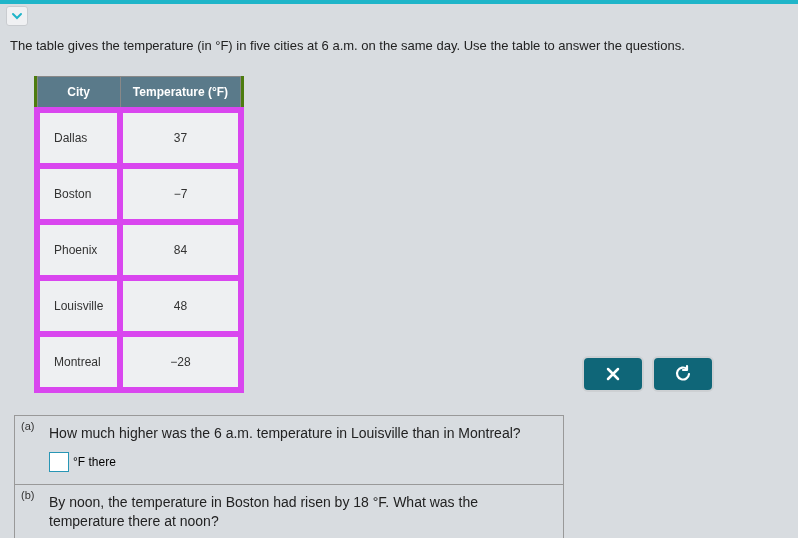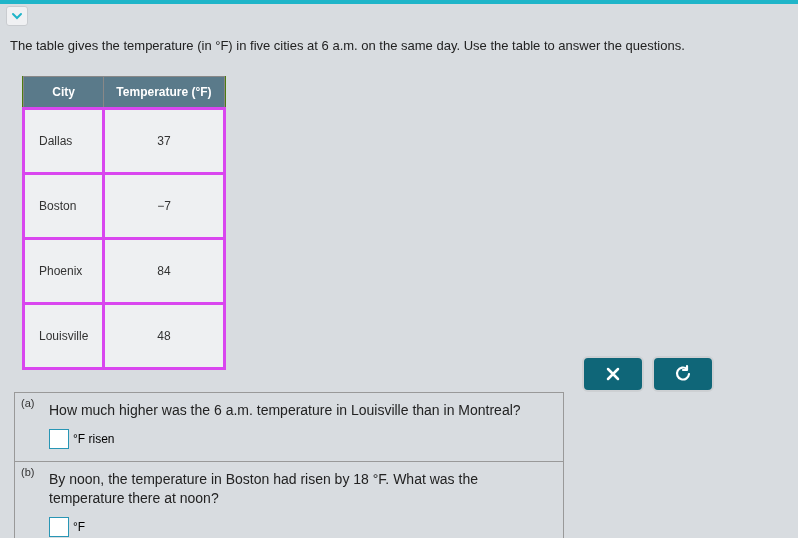--- a/index.html
+++ b/index.html
@@ -33,37 +33,37 @@
     .content {
       padding: 34px 10px 10px 10px;
     }
     .intro {
       font-size: 13px;
       color: #222;
       margin-bottom: 23px;
     }
     .temp-table {
       border-collapse: collapse;
-      margin-left: 12px;
+      margin-left: 24px;
       margin-bottom: 22px;
       background: #4d7c0f;
     }
     .temp-table th {
       background: #5a7a8a;
       color: #fff;
       font-size: 12px;
       font-weight: bold;
       padding: 8px 12px;
       border: 1px solid #888;
       text-align: center;
       min-width: 80px;
     }
     .temp-table td {
-      border: 3px solid #d946ef;
-      padding: 24px 14px;
+      border: 6px solid #d946ef;
+      padding: 18px 14px;
       font-size: 12px;
       color: #333;
       text-align: center;
       background: #eef0f2;
     }
     .temp-table td:first-child { text-align: left; }
     .question-box {
       border: 1px solid #999;
       background: transparent;
       margin-left: 4px;
@@ -152,30 +152,34 @@
         <td>−7</td>
       </tr>
       <tr>
         <td>Phoenix</td>
         <td>84</td>
       </tr>
       <tr>
         <td>Louisville</td>
         <td>48</td>
       </tr>
+      <tr>
+        <td>Montreal</td>
+        <td>−28</td>
+      </tr>
     </tbody>
   </table>
 
   <div class="question-box">
     <div class="question-section">
       <span class="q-label">(a)</span>
       <p class="q-text">How much higher was the 6 a.m. temperature in Louisville than in Montreal?</p>
       <div class="answer-line">
         <div class="answer-input"></div>
-        <span>°F risen</span>
+        <span>°F there</span>
       </div>
     </div>
     <div class="question-section">
       <span class="q-label">(b)</span>
       <p class="q-text">By noon, the temperature in Boston had risen by 18 °F. What was the temperature there at noon?</p>
       <div class="answer-line">
         <div class="answer-input"></div>
         <span>°F</span>
       </div>
     </div>

